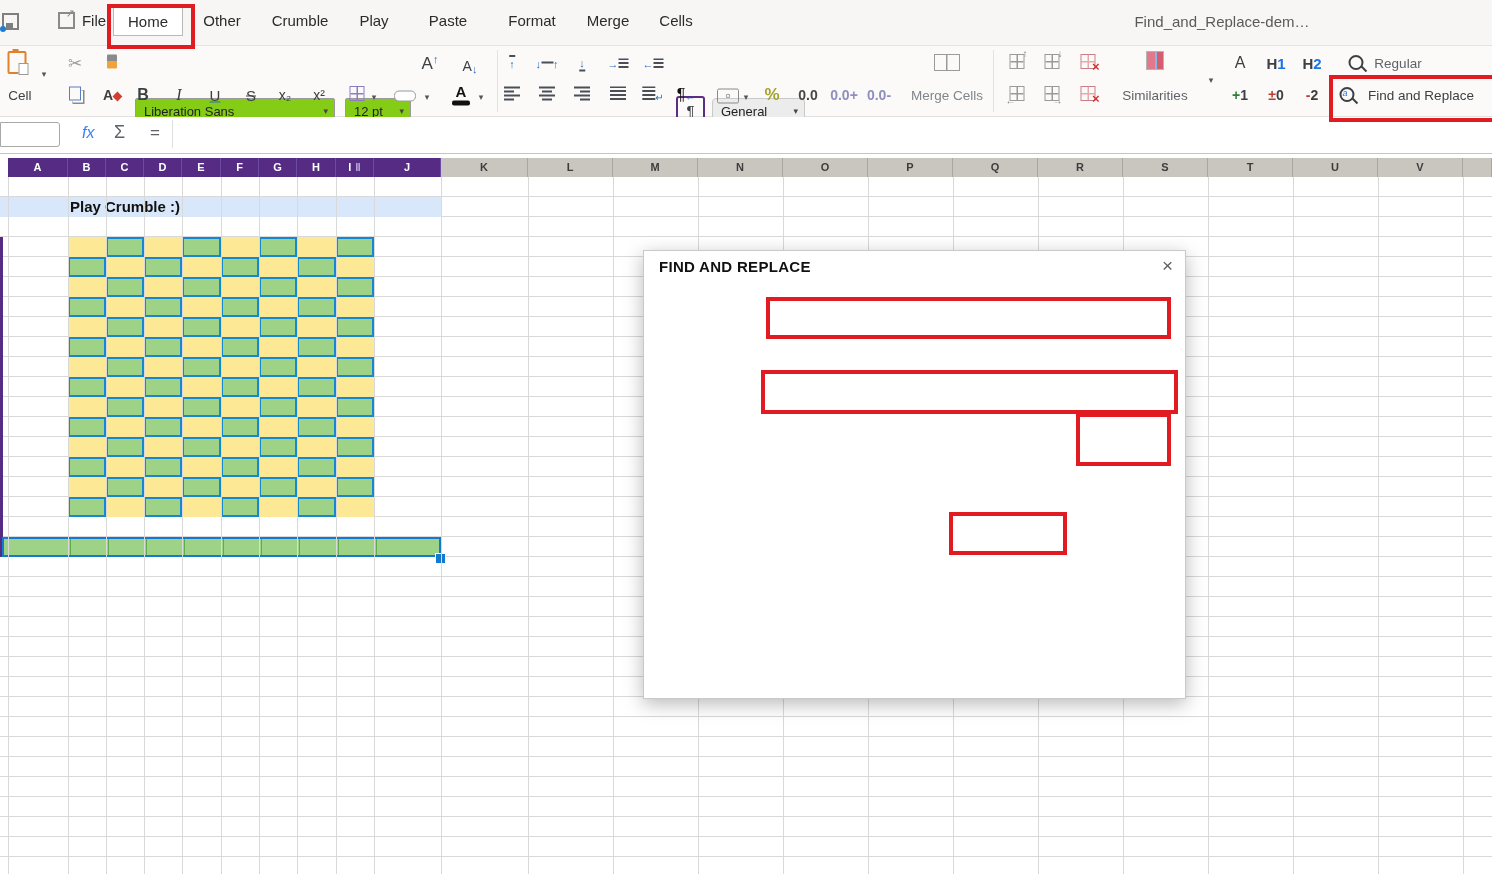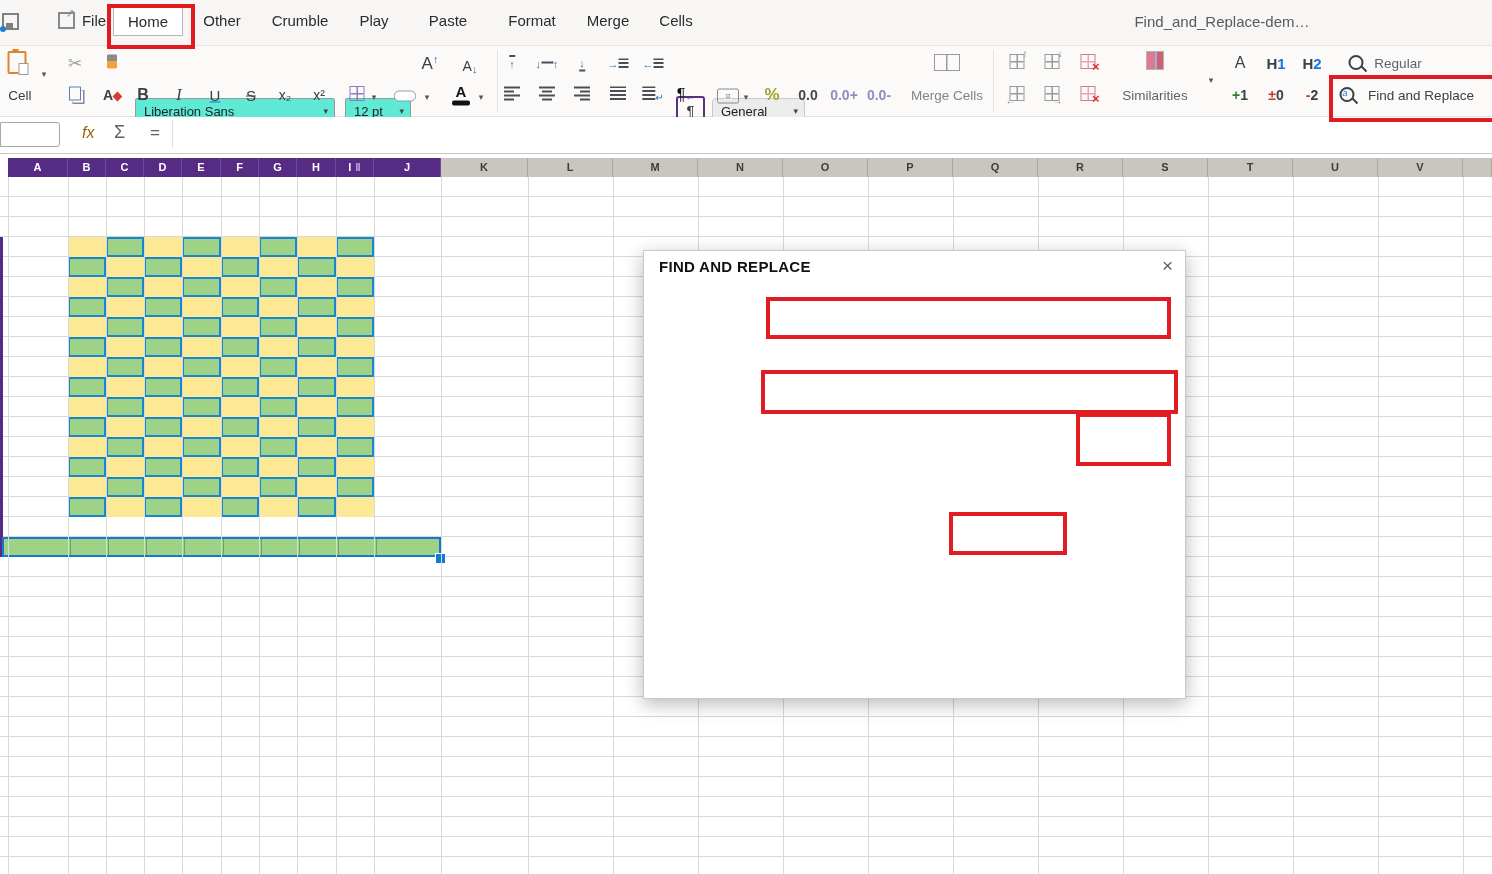--- a/index.html
+++ b/index.html
@@ -13,21 +13,21 @@
   .win-title{position:absolute;top:13px;left:1222px;transform:translateX(-50%);font-size:15px;color:#5a5a5a;white-space:nowrap;}
   .floppy{position:absolute;left:2px;top:13px;width:13px;height:13px;border:2px solid #7f7f7f;}
   .floppy i{position:absolute;left:2px;bottom:0;width:7px;height:5px;background:#7f7f7f;}
   .floppy b{position:absolute;left:-4px;bottom:-4px;width:6px;height:6px;border-radius:50%;background:#1f7bd6;}
   .openwin{position:absolute;left:58px;top:12px;width:13px;height:13px;border:2px solid #8a8a8a;}
   .openwin span{position:absolute;right:-2px;top:-7px;font-size:11px;color:#8a8a8a;}
   
   .toolbar{position:absolute;left:0;top:46px;width:1492px;height:70px;background:#fbfaf9;border-bottom:1px solid #e3e1df;font-size:13px;}
   .ti{position:absolute;transform:translate(-50%,-50%);white-space:nowrap;color:#3c4043;}
   .sep{position:absolute;top:4px;width:1px;height:62px;background:#e4e2e0;}
-  .combo{position:absolute;box-sizing:border-box;background:#5eead4;border:1px solid #9a9a9a;border-radius:2px;font-size:13px;color:#222;}
+  .combo{position:absolute;box-sizing:border-box;background:#84cc16;border:1px solid #9a9a9a;border-radius:2px;font-size:13px;color:#222;}
   .combo .val{position:absolute;left:8px;top:50%;transform:translateY(-50%);white-space:nowrap;}
   .combo .arr{position:absolute;right:6px;top:50%;transform:translateY(-50%);font-size:9px;color:#444;}
   .combo.gray{background:#ececec;border:1px solid #c9c9c9;border-radius:4px;}
   .clipboard{width:15px;height:19px;border:2px solid #e0812c;border-radius:2px;position:relative;display:inline-block;}
   .clipboard i{position:absolute;left:3px;top:-4px;width:6px;height:3px;background:#e0812c;}
   .clipboard b{position:absolute;right:-4px;bottom:-3px;width:8px;height:10px;background:#fff;border:1px solid #9a9a9a;}
   .mag{position:relative;display:inline-block;width:11px;height:11px;border:2px solid #3c4043;border-radius:50%;vertical-align:-2px;}
   .mag::after{content:"";position:absolute;width:7px;height:2px;background:#3c4043;right:-6px;bottom:-2px;transform:rotate(45deg);}
   .mag .a{position:absolute;left:1px;top:-1px;font-size:9px;font-style:italic;color:#1a73e8;}
   .grid-ic{display:inline-block;width:15px;height:15px;box-sizing:border-box;border:1.5px solid #9a9a9a;
@@ -40,21 +40,21 @@
   .b-left{background:linear-gradient(#4a4e55,#4a4e55) 0 0/16px 2px no-repeat,linear-gradient(#4a4e55,#4a4e55) 0 4px/10px 2px no-repeat,linear-gradient(#4a4e55,#4a4e55) 0 8px/16px 2px no-repeat,linear-gradient(#4a4e55,#4a4e55) 0 12px/10px 2px no-repeat;}
   .b-center{background:linear-gradient(#4a4e55,#4a4e55) 0 0/16px 2px no-repeat,linear-gradient(#4a4e55,#4a4e55) 3px 4px/10px 2px no-repeat,linear-gradient(#4a4e55,#4a4e55) 0 8px/16px 2px no-repeat,linear-gradient(#4a4e55,#4a4e55) 3px 12px/10px 2px no-repeat;}
   .b-right{background:linear-gradient(#4a4e55,#4a4e55) 0 0/16px 2px no-repeat,linear-gradient(#4a4e55,#4a4e55) 6px 4px/10px 2px no-repeat,linear-gradient(#4a4e55,#4a4e55) 0 8px/16px 2px no-repeat,linear-gradient(#4a4e55,#4a4e55) 6px 12px/10px 2px no-repeat;}
   .b-just{background:repeating-linear-gradient(to bottom,#4a4e55 0 2px,transparent 2px 4px);}
   .arrblue{color:#2a6fbd;font-size:11px;}
   .ltrbox{position:absolute;left:676px;top:50px;width:29px;height:29px;border:2px solid #5b2d83;border-radius:3px;box-sizing:border-box;text-align:center;line-height:25px;color:#3c4043;font-size:15px;}
   .fmtnum{font-size:14px;font-weight:bold;color:#474747;}
   
   .fbar{position:absolute;left:0;top:117px;width:1492px;height:36px;background:#fff;border-bottom:1px solid #c6c6c6;}
   .namebox{position:absolute;left:0;top:5px;width:60px;height:25px;box-sizing:border-box;border:1px solid #a8a8a8;border-radius:0 3px 3px 0;background:#fff;}
-  .fx{position:absolute;left:82px;top:7px;font-size:16px;font-style:italic;color:#a16207;}
+  .fx{position:absolute;left:82px;top:7px;font-size:16px;font-style:italic;color:#3b82f6;}
   .sum{position:absolute;left:114px;top:5px;font-size:18px;color:#5f6368;}
   .eq{position:absolute;left:150px;top:6px;font-size:17px;color:#5f6368;}
   .finput{position:absolute;left:172px;top:3px;right:4px;height:28px;border-left:1px solid #e0e0e0;}
   
   .colhdr{position:absolute;left:0;top:158px;width:1492px;height:19px;background:#fff;}
   .chcell{position:absolute;top:0;height:19px;box-sizing:border-box;font-size:11px;font-weight:bold;text-align:center;line-height:19px;}
   .chcell.sel{background:#552b83;color:#fff;border-right:1px solid #6d49a0;}
   .chcell.uns{background:#c9c6c0;color:#3c3c3c;border-right:1px solid #aaa79f;font-weight:bold;}
   .hidmark{color:#cbb8e4;font-weight:bold;margin-left:4px;}
   
@@ -241,20 +241,23 @@
       <div class="chcell uns" style="left: 953px; width: 85px;">Q</div>
       <div class="chcell uns" style="left: 1038px; width: 85px;">R</div>
       <div class="chcell uns" style="left: 1123px; width: 85px;">S</div>
       <div class="chcell uns" style="left: 1208px; width: 85px;">T</div>
       <div class="chcell uns" style="left: 1293px; width: 85px;">U</div>
       <div class="chcell uns" style="left: 1378px; width: 85px;">V</div>
       <div class="chcell uns" style="left: 1463px; width: 29px;"></div>
     </div>
 
   <div class="sheet" id="sheet">
+    <div class="banner">
+      <span>Play Crumble :)</span>
+    </div>
     <div class="rowstrip"></div>
     <div id="checker">
         <div class="ckcell" style="left: 68px; top: 60px; width: 38px; height: 20px; background: rgb(253, 233, 149);"></div>
         <div class="ckcell green" style="left: 106px; top: 60px; width: 38px; height: 20px; background: rgb(158, 210, 135);"></div>
         <div class="ckcell" style="left: 144px; top: 60px; width: 38px; height: 20px; background: rgb(253, 233, 149);"></div>
         <div class="ckcell green" style="left: 182px; top: 60px; width: 39px; height: 20px; background: rgb(158, 210, 135);"></div>
         <div class="ckcell" style="left: 221px; top: 60px; width: 38px; height: 20px; background: rgb(253, 233, 149);"></div>
         <div class="ckcell green" style="left: 259px; top: 60px; width: 38px; height: 20px; background: rgb(158, 210, 135);"></div>
         <div class="ckcell" style="left: 297px; top: 60px; width: 39px; height: 20px; background: rgb(253, 233, 149);"></div>
         <div class="ckcell green" style="left: 336px; top: 60px; width: 38px; height: 20px; background: rgb(158, 210, 135);"></div>

